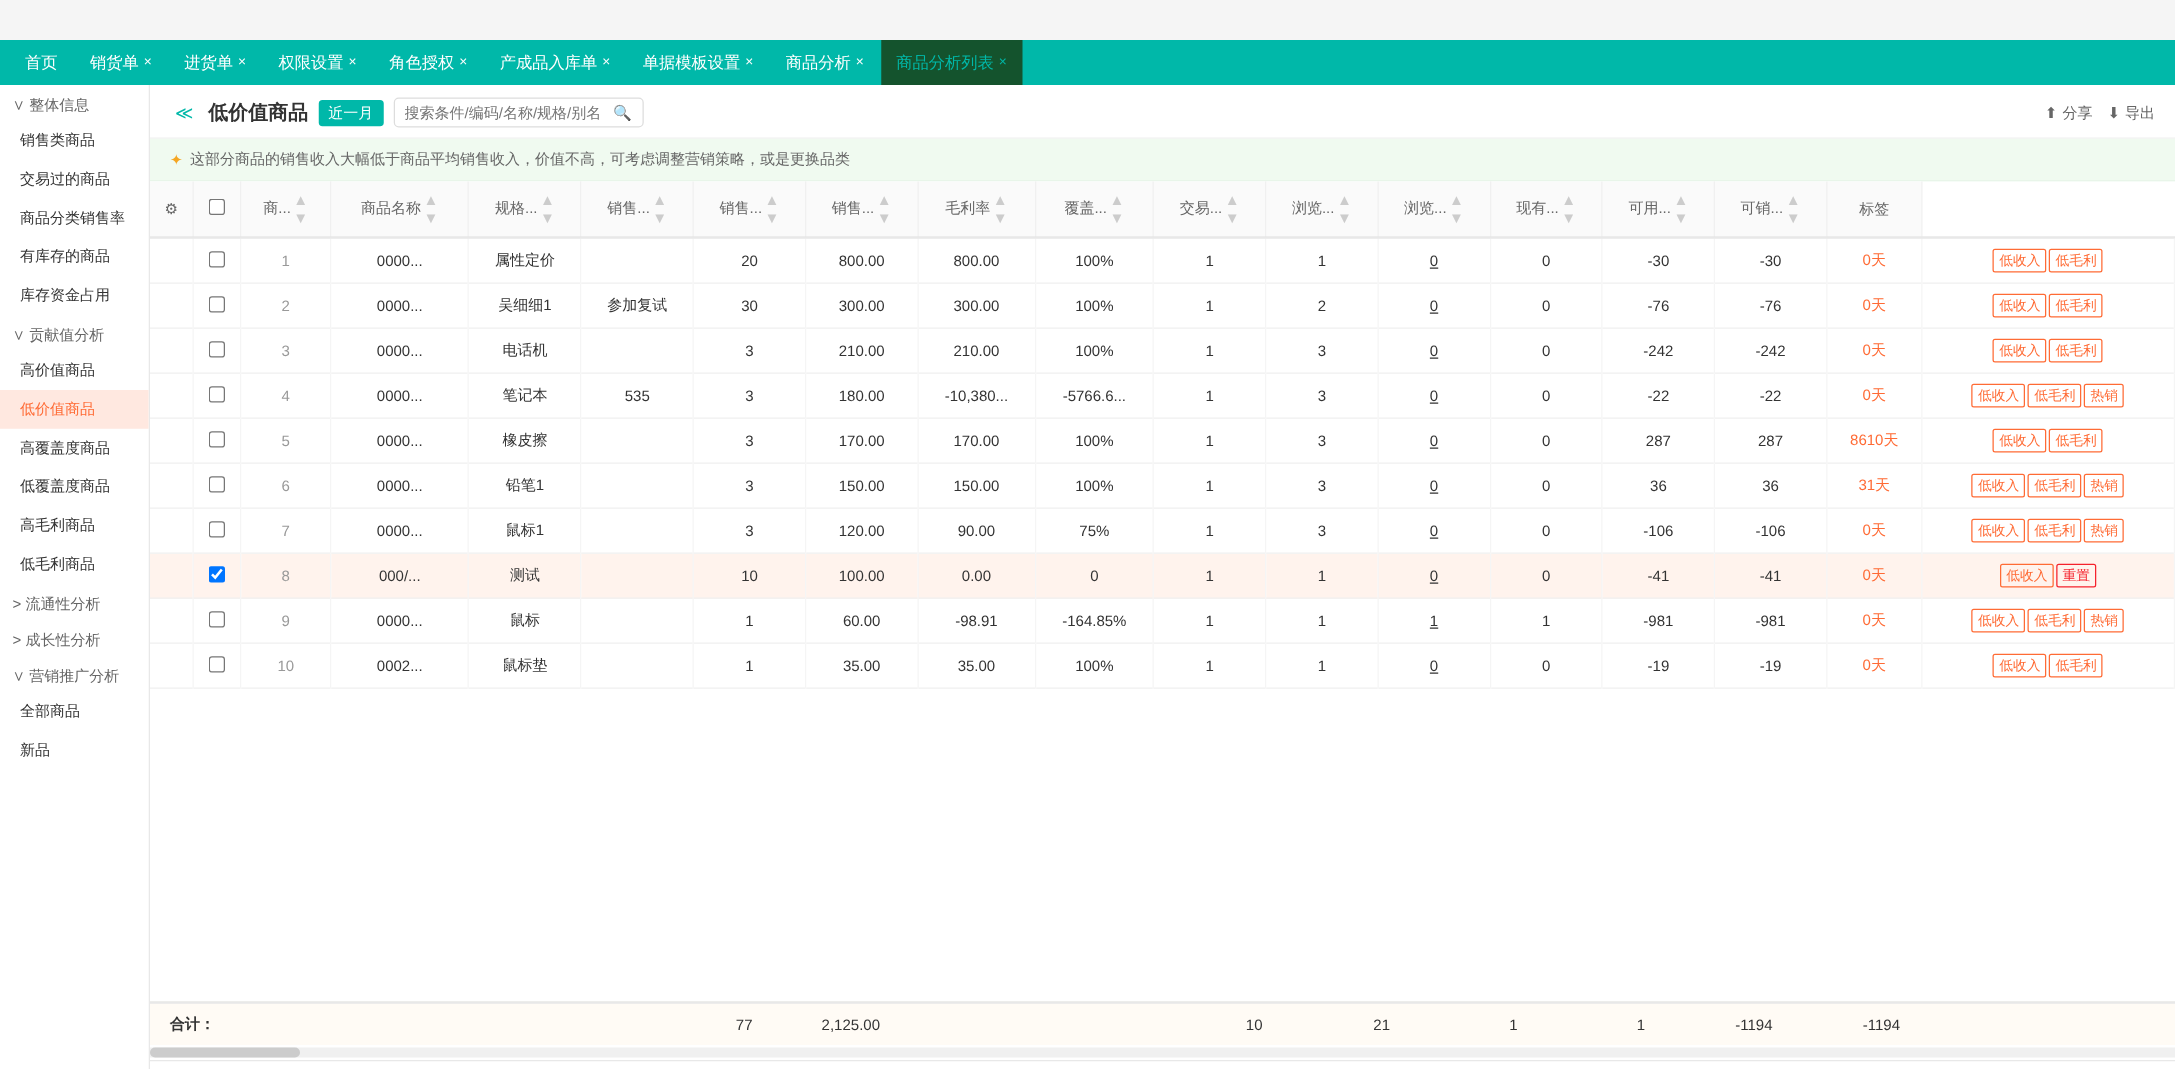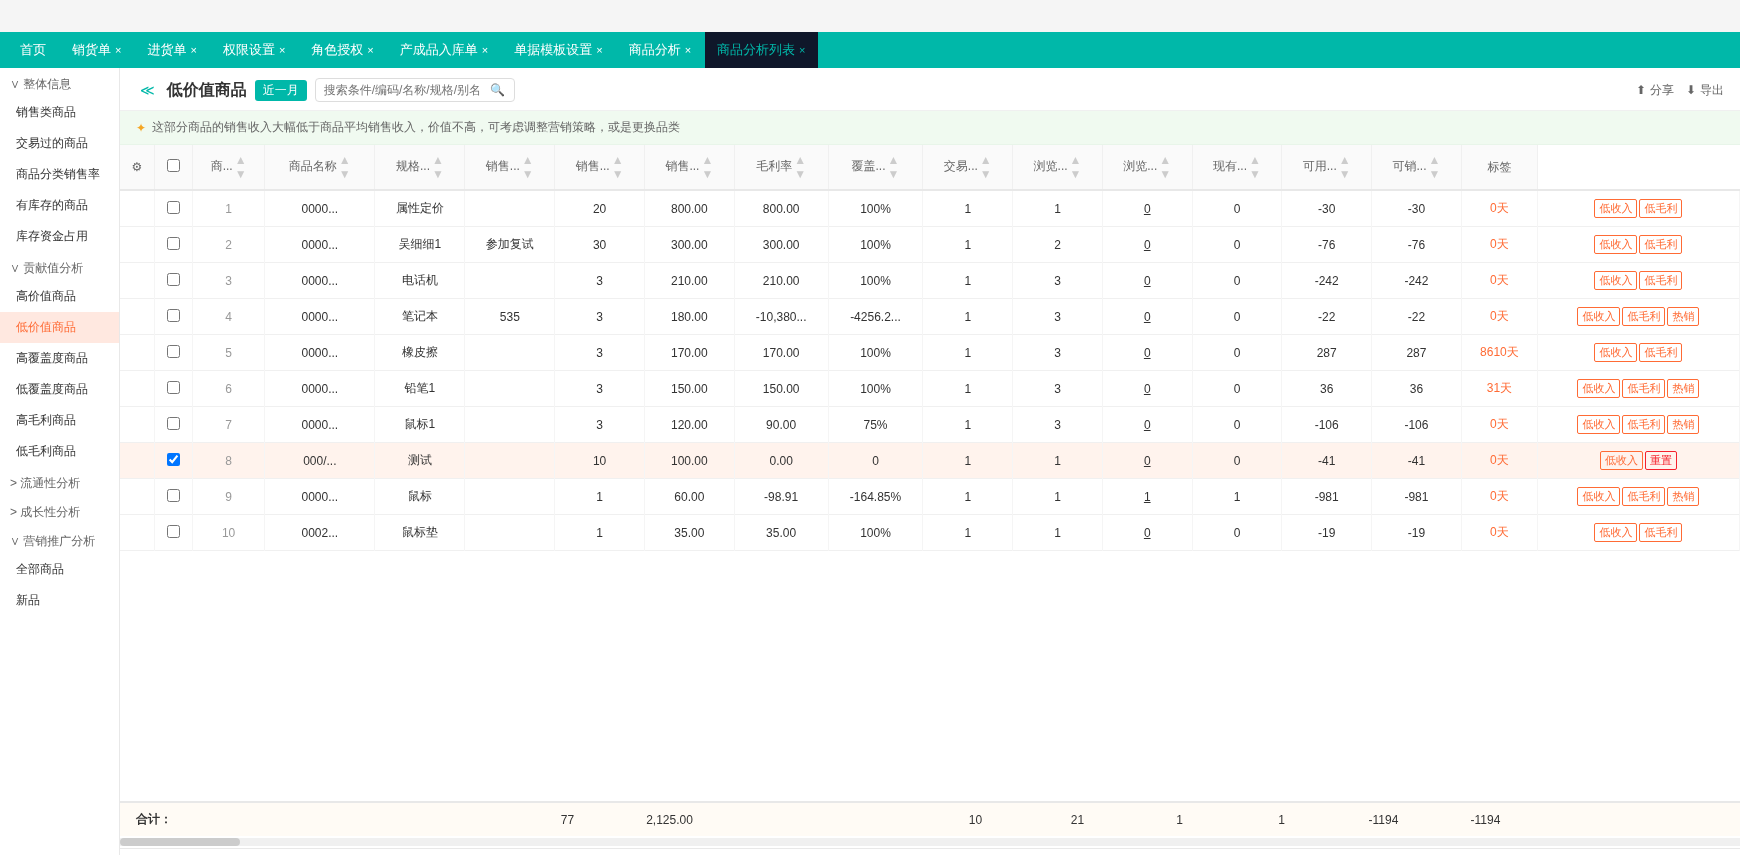--- a/index.html
+++ b/index.html
@@ -18,21 +18,21 @@
     .nav-item {
       color: #fff;
       padding: 0 12px;
       height: 36px;
       display: flex;
       align-items: center;
       cursor: pointer;
       white-space: nowrap;
       font-size: 13px;
     }
-    .nav-item.active { background: #0f172a; color: #00b8a9; justify-content: flex-end; }
+    .nav-item.active { background: #14532d; color: #00b8a9; justify-content: flex-end; }
     .nav-close {
       margin-left: 4px;
       font-size: 11px;
       color: inherit;
     }
 
     
     .main-layout {
       display: flex;
       height: calc(100vh - 36px);
@@ -195,21 +195,21 @@
     
     .table-footer {
       background: #fffbf5;
       border-top: 2px solid #e8e8e8;
       padding: 8px 16px;
       display: flex;
       align-items: center;
       gap: 33px;
     }
     .footer-label { color: #333; font-weight: bold; font-size: 12px; }
-    .footer-cell { flex: 1; text-align: center; font-size: 12px; color: #333; }
+    .footer-cell { flex: 1; text-align: right; font-size: 12px; color: #333; }
 
     
     .pagination-bar {
       background: #fff;
       border-top: 1px solid #e8e8e8;
       padding: 8px 16px;
       display: flex;
       align-items: center;
       justify-content: flex-end;
       gap: 8px;
@@ -463,21 +463,21 @@
             <tr>
       <td></td>
       <td><input type="checkbox" style=""></td>
       <td class="row-num">4</td>
       <td>0000...</td>
       <td>笔记本</td>
       <td>535</td>
       <td>3</td>
       <td>180.00</td>
       <td>-10,380...</td>
-      <td>-4256.2...</td>
+      <td>-5766.6...</td>
       <td>1</td>
       <td>3</td>
       <td><span class="underline">0</span></td>
       <td>0</td>
       <td>-22</td>
       <td>-22</td>
       <td class="text-orange">0天</td>
       <td><span class="tag-badge tag-orange">低收入</span><span class="tag-badge tag-orange">低毛利</span><span class="tag-badge tag-orange">热销</span></td>
     </tr>
             <tr>

